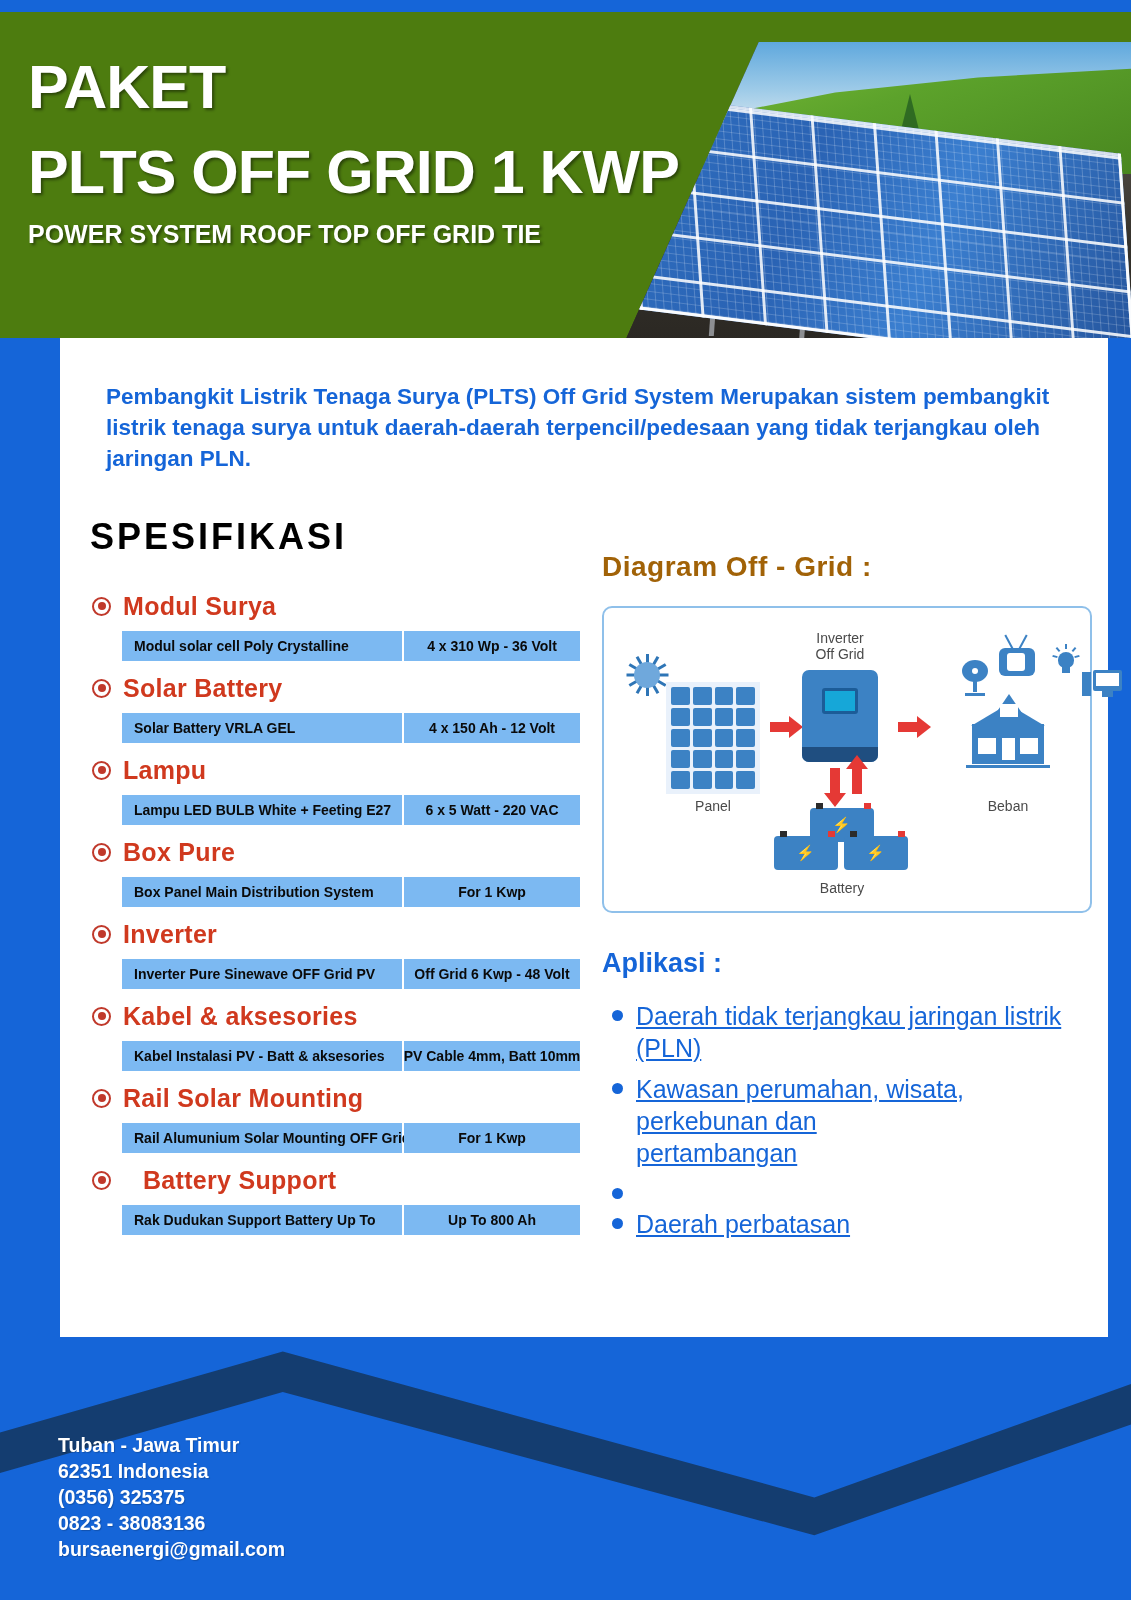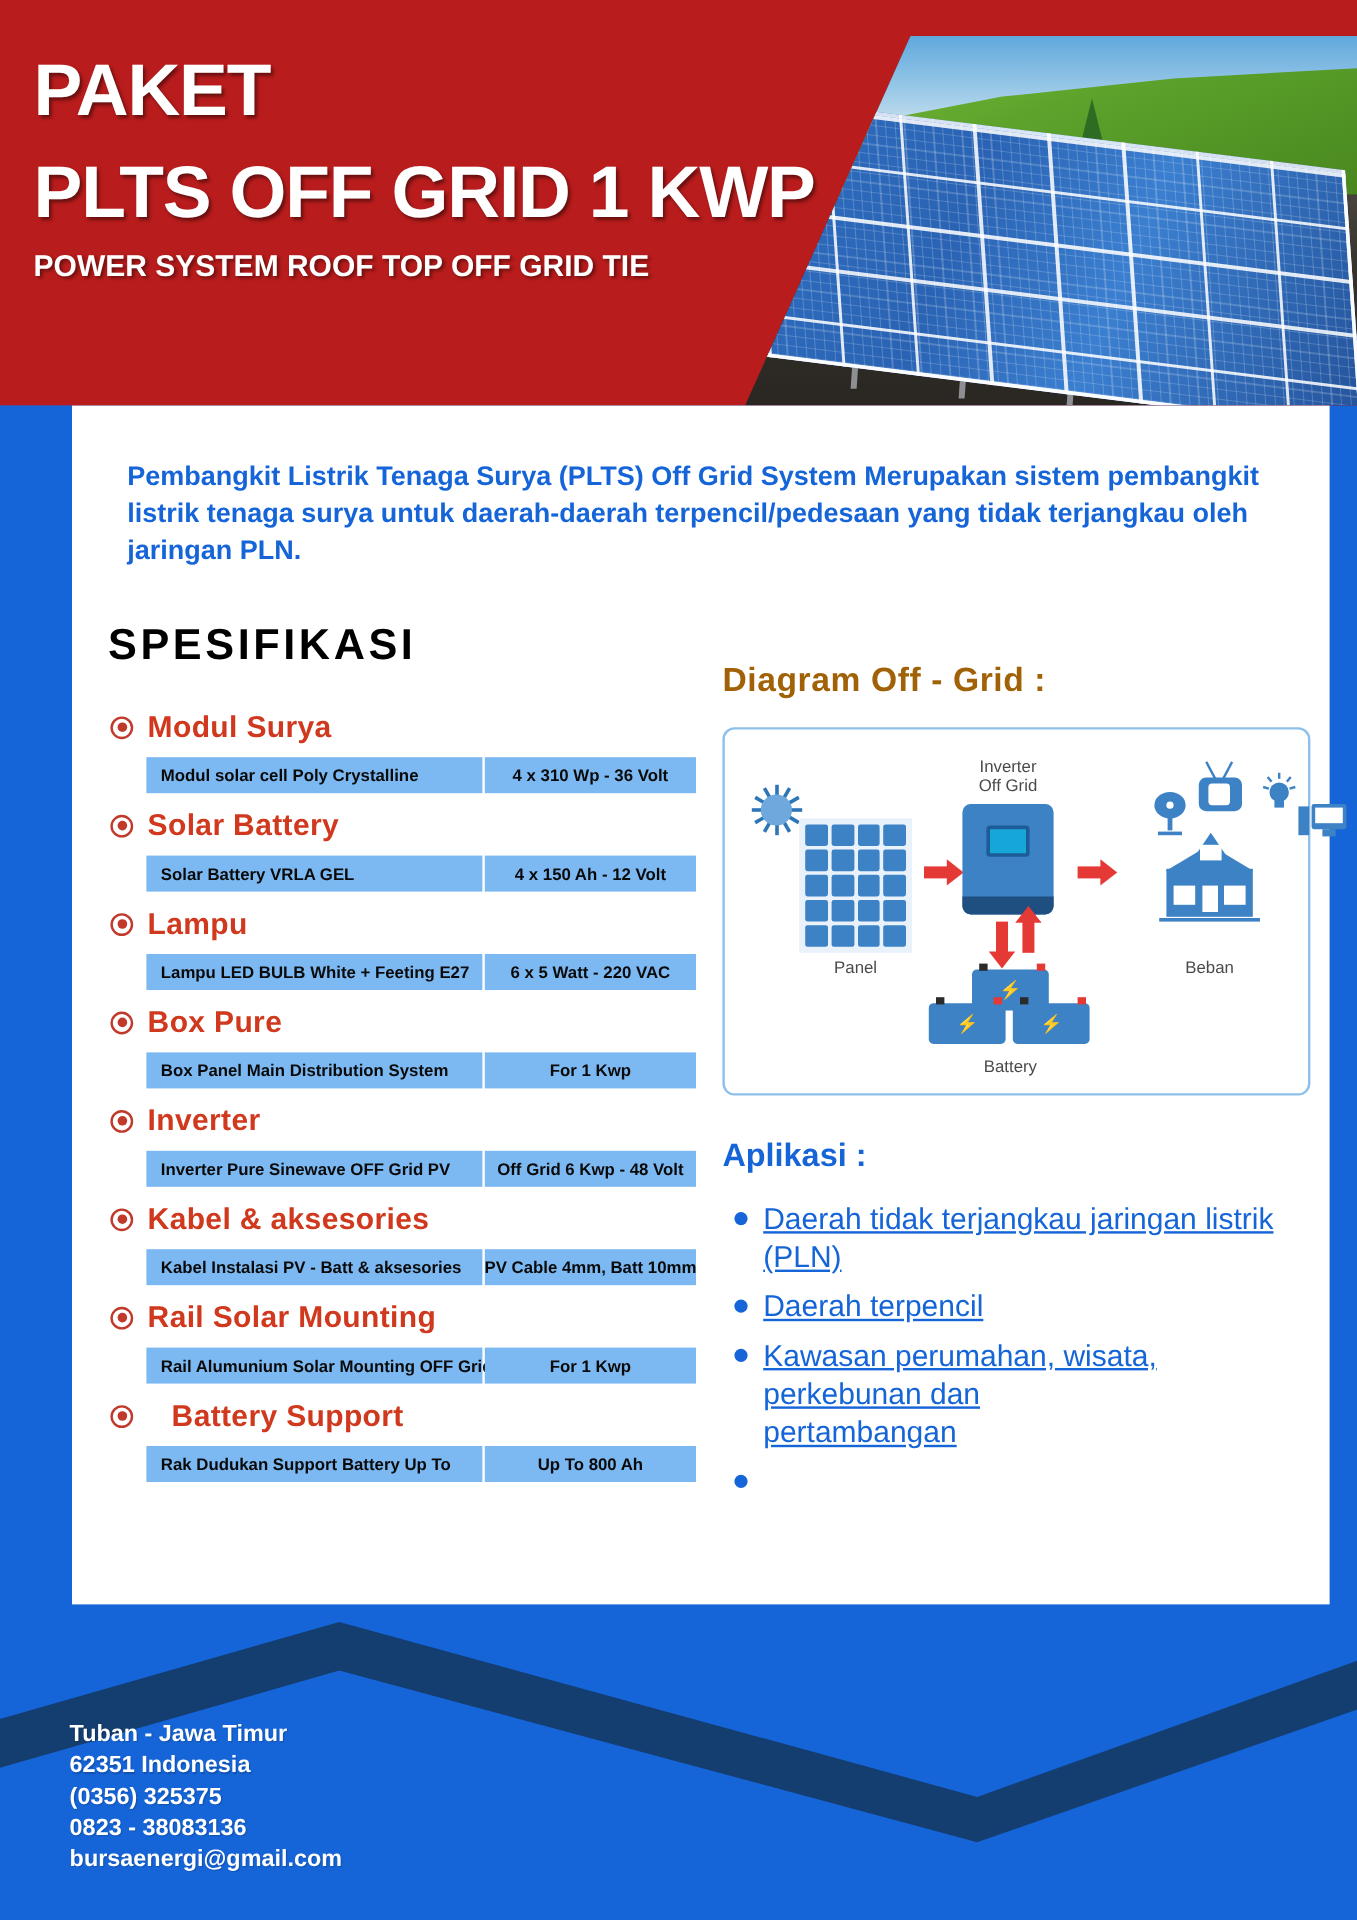--- a/index.html
+++ b/index.html
@@ -6,22 +6,22 @@
   html,body { width:1131px; height:1600px; }
   body {
     font-family:"Liberation Sans", sans-serif;
     background:#1565D8;
     position:relative;
     overflow:hidden;
   }
 
   
   .header {
-    position:absolute; left:0; top:0; width:1131px; height:338px;
-    background:#b91c1c; overflow:hidden;
+    position:absolute; left:0; top:12px; width:1131px; height:338px;
+    background:#4d7c0f; overflow:hidden;
   }
   .header-photo{
     position:absolute; right:0; top:30px; width:510px; height:308px;
     clip-path: polygon(27% 0, 100% 0, 100% 100%, 0 100%);
     background:
       linear-gradient(to bottom, #2b2b28 0%, #332f2a 100%);
     overflow:hidden;
   }
   .photo-sky{
     position:absolute; left:0; top:0; width:100%; height:26%;
@@ -498,28 +498,28 @@
   </div>
 
   <div class="apl-title">Aplikasi :</div>
   <div class="apl-list">
     <div class="apl-item">
       <span class="apl-dot"></span>
       <span class="apl-text">Daerah tidak terjangkau jaringan listrik (PLN)</span>
     </div>
     <div class="apl-item">
       <span class="apl-dot"></span>
-      <span class="apl-text">Daerah terpencil</span>
+      <span class="apl-text" style="max-width:340px;">Kawasan perumahan, wisata, perkebunan dan pertambangan</span>
     </div>
     <div class="apl-item">
       <span class="apl-dot"></span>
-      <span class="apl-text" style="max-width:340px;">Kawasan perumahan, wisata, perkebunan dan pertambangan</span>
     </div>
     <div class="apl-item">
       <span class="apl-dot"></span>
+      <span class="apl-text">Daerah perbatasan</span>
     </div>
   </div>
 
 </div>
 
 <div class="chev-shape-dark"></div>
 <div class="chev-shape-blue"></div>
 
 <div class="footer-contact">
   <div>Tuban - Jawa Timur</div>

